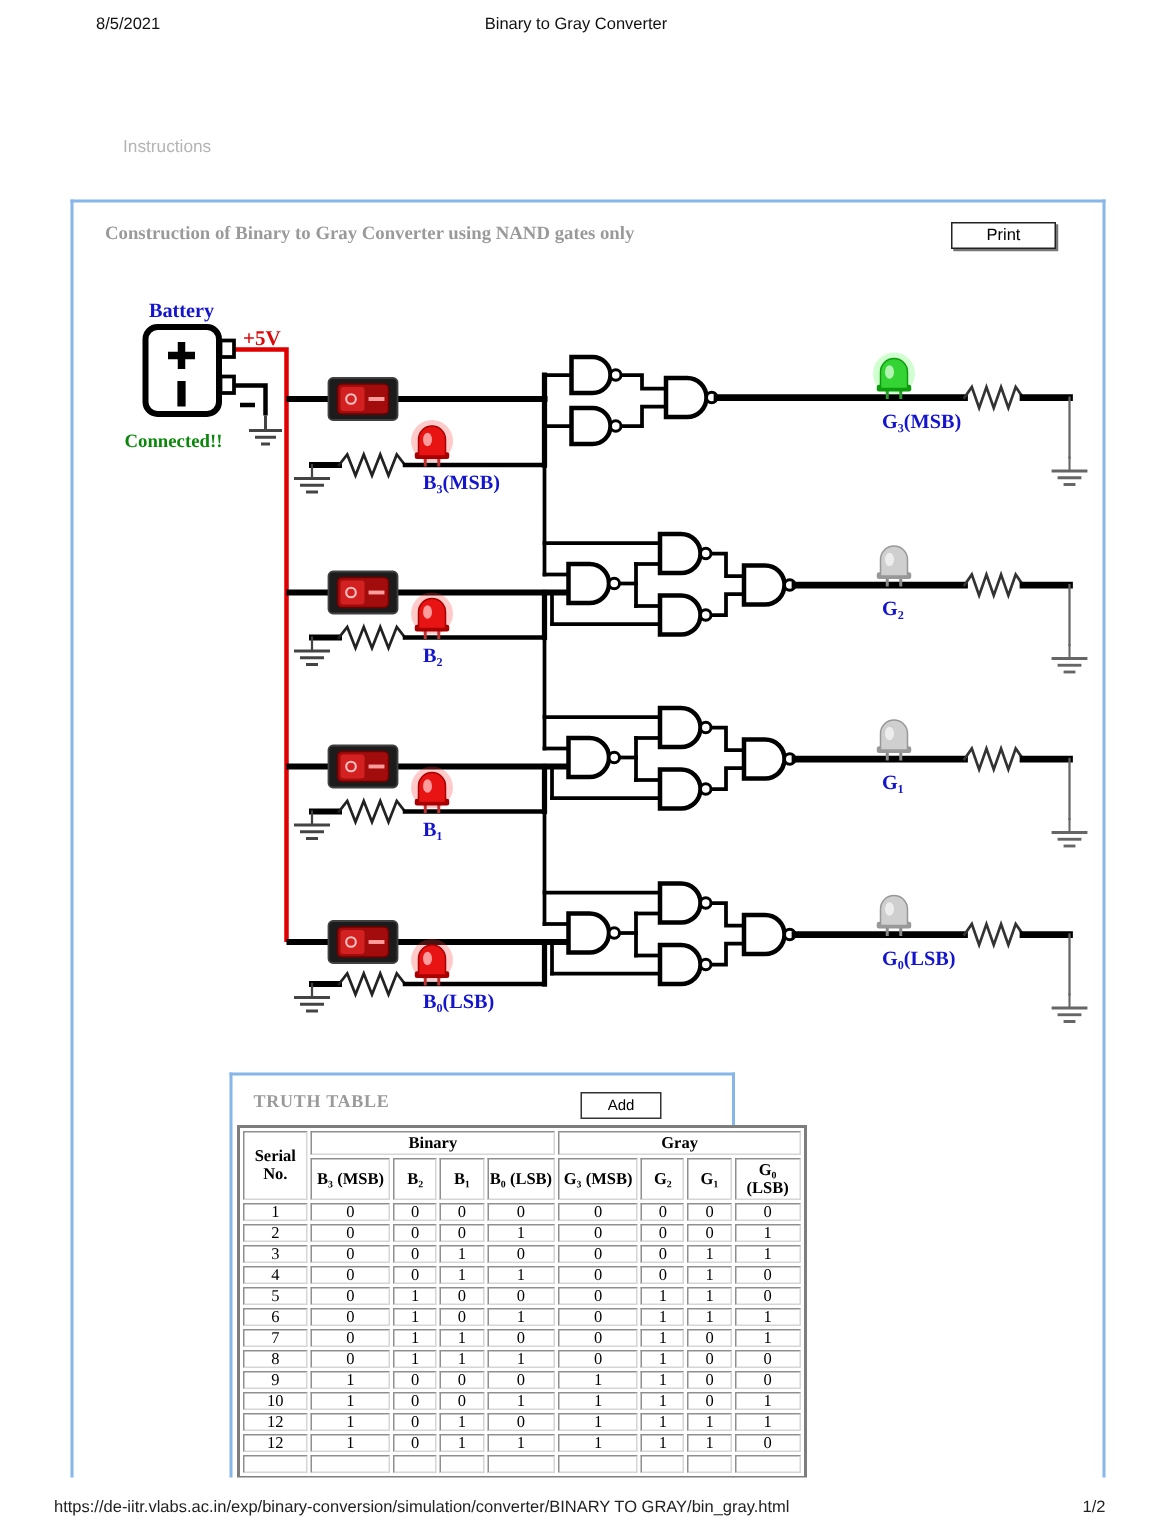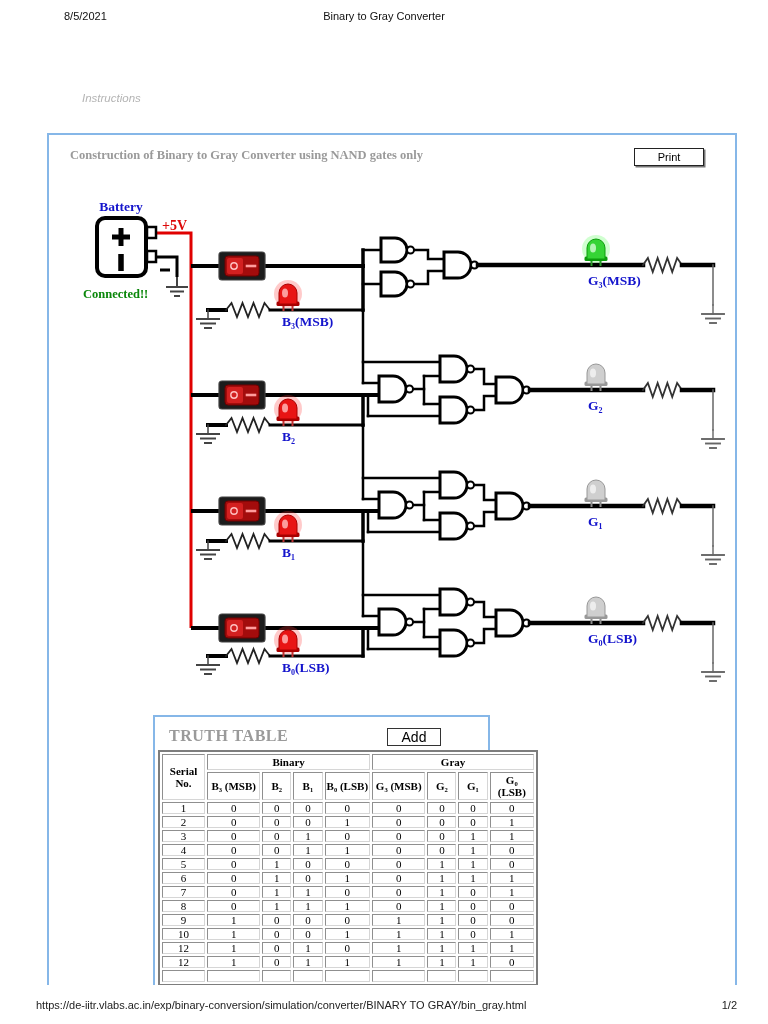--- a/index.html
+++ b/index.html
@@ -1,41 +1,41 @@
 <!DOCTYPE html>
 <html><head>
 <meta charset="utf-8">
 <style>
   * { margin:0; padding:0; box-sizing:border-box; }
   html,body { width:768px; height:1024px; background:#fff; position:relative;
               font-family:"Liberation Sans", sans-serif; overflow:hidden; }
   .hdr-date { position:absolute; left:36px; top:10px; font-size:11px; color:#111;padding-left:28px; }
   .hdr-title{ position:absolute; left:0; top:10px; width:768px; text-align:center; font-size:11px; color:#111; }
-  .instructions { position:absolute; left:82px; top:92px; font-size:11.5px; color:#b4b4b4;font-style:italic; }
+  .instructions { position:absolute; left:82px; top:92px; font-size:11.5px; color:#b4b4b4; }
 
   .main-panel { position:absolute; left:47px; top:133px; width:690px; height:852px;
                 border:2px solid #86b7e8; border-bottom:none; overflow:hidden; background:#fff;text-decoration:underline; }
   .panel-title { position:absolute; left:21px; top:13px; font-family:"Liberation Serif", serif;
                  font-weight:bold; font-size:12.5px; color:#9a9a9a; }
   .print-btn { position:absolute; left:585px; top:13px; width:70px; height:18px; background:#fff;
                border:1px solid #222; box-shadow:1.5px 1.5px 0 #777; font-size:11px; cursor:pointer;
                font-family:"Liberation Sans", sans-serif; }
 
   #circuit { position:absolute; left:0; top:185px; width:768px; height:530px; }
   #circuit text { font-family:"Liberation Serif","DejaVu Serif",serif; }
   .lbl-blue { font-size:13.5px; font-weight:bold; fill:#1414cc; }
   .lbl-red  { font-size:14px;   font-weight:bold; fill:#dd0808; }
   .lbl-green{ font-size:12.5px; font-weight:bold; fill:#0a870a; }
 
   .tt-panel { position:absolute; left:104px; top:580px; width:337px; height:300px;
               border:2px solid #86b7e8; border-bottom:none; background:#fff; }
   .tt-title { position:absolute; left:14px; top:10px; font-family:"Liberation Serif", serif;
-              font-weight:bold; font-size:16px; letter-spacing:0.5px; color:#9a9a9a; }
+              font-weight:bold; font-size:12px; letter-spacing:0.5px; color:#9a9a9a; }
   .add-btn { position:absolute; left:232px; top:11px; width:54px; height:18px; background:#fff;
-             border:1.5px solid #333; font-size:14px; cursor:pointer;
+             border:1.5px solid #333; font-size:10px; cursor:pointer;
              font-family:"Liberation Sans", sans-serif; }
   .tt-table { position:absolute; left:3px; top:33px; width:380px; table-layout:fixed;
               border-collapse:separate; border-spacing:2px; border:2px solid #7d7d7d; background:#fff; }
   .tt-table th, .tt-table td { border:1px solid; border-color:#8f8f8f #d6d6d6 #d6d6d6 #8f8f8f;
               text-align:center; vertical-align:middle; overflow:hidden;
               font-family:"Liberation Serif","DejaVu Serif",serif; }
   .tt-table th { font-size:11px; font-weight:bold; padding:1px 1px; line-height:12px; }
   .tt-table tr.grp th { height:13px; }
   .tt-table td { font-size:11px; font-weight:normal; height:10px; line-height:10px; padding:0; }
   .tt-table tr.partial td { height:12px; }

